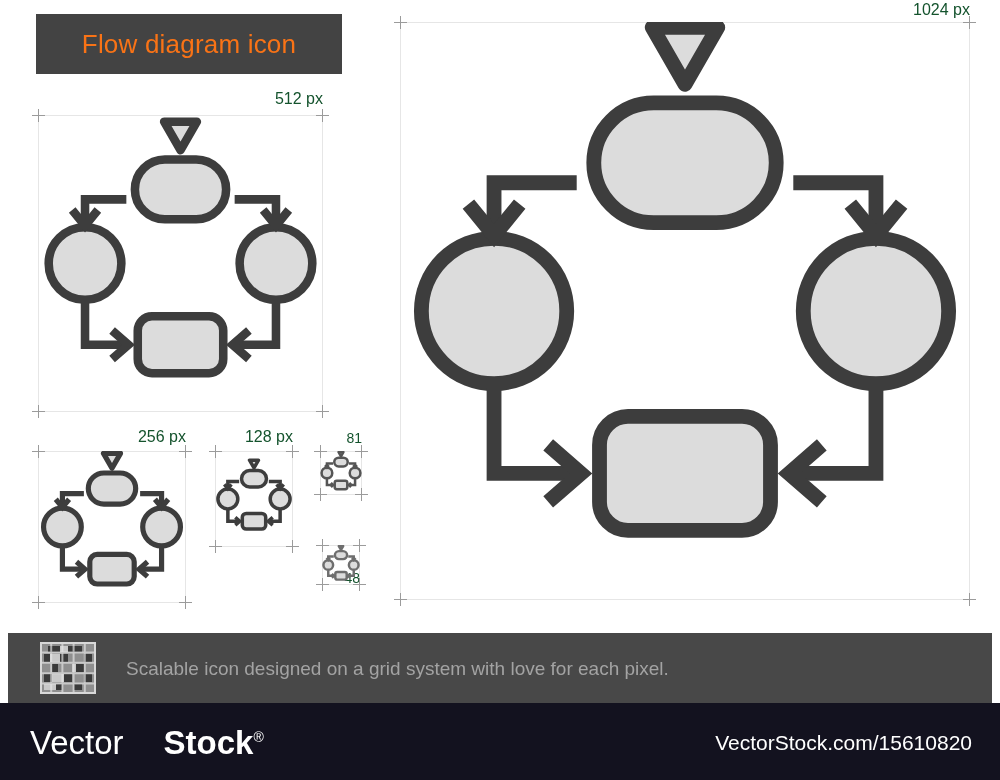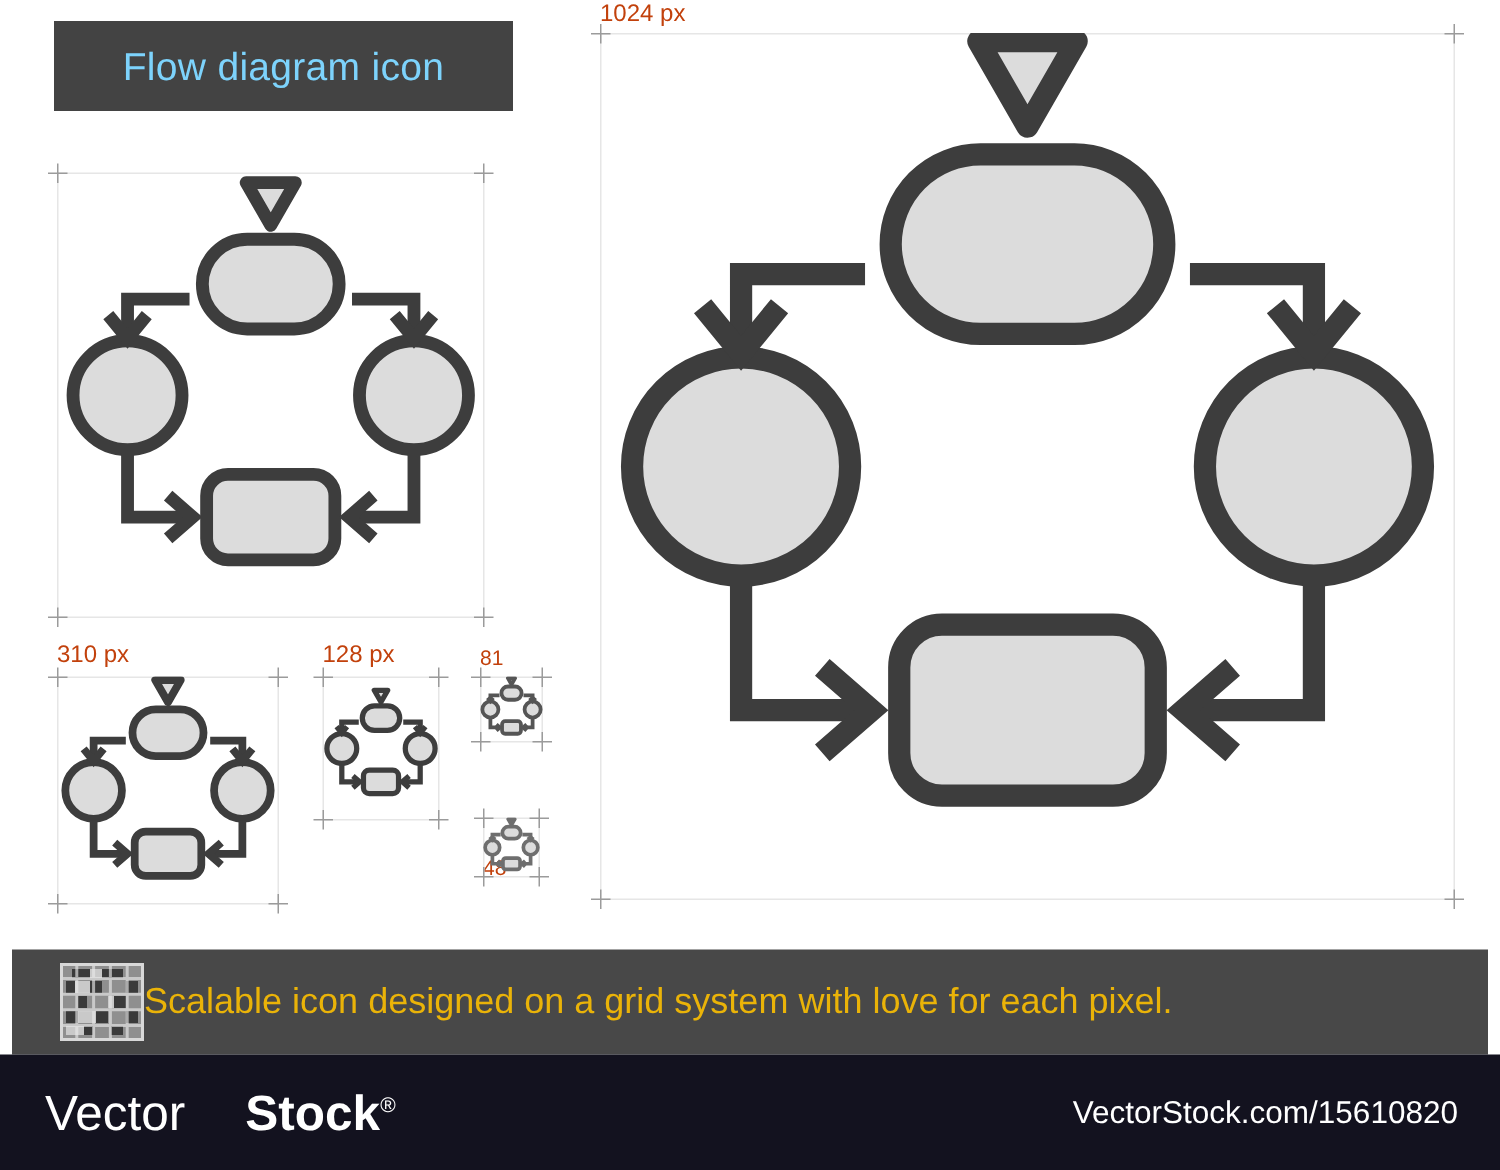--- a/index.html
+++ b/index.html
@@ -27,36 +27,36 @@
   .title-banner {
     position: absolute;
     left: 36px; top: 14px;
     width: 306px; height: 60px;
     background: #434343;
     display: flex;
     align-items: center;
     justify-content: center;
   }
   .title-banner .title-text {
-    color: #7dd3fc;
+    color: #f97316;
     font-size: 26px;
     font-weight: 400;
     letter-spacing: 0.2px;
     line-height: 1;
   }
 
   
   .specimen {
     position: absolute;
   }
   .spec-label {
     position: absolute;
     left: 0; width: 100%;
-    text-align: left;
-    color: #c2410c;
+    text-align: right;
+    color: #14532d;
     font-size: 16px;
     font-weight: 400;
     line-height: 1;
     white-space: nowrap;
   }
   .spec-label.small { font-size: 14px; }
 
   
   .frame {
     position: absolute;
@@ -112,23 +112,24 @@
     display: flex;
     align-items: center;
   }
   .caption-grid-icon {
     width: 56px; height: 52px;
     margin-left: 32px;
     flex: none;
     display: block;
   }
   .caption-text {
-    color: #eab308;
-    font-size: 24px;
+    color: #a3a3a3;
+    font-size: 19px;
     font-weight: 400;
+    margin-left: 30px;
     line-height: 1;
     white-space: nowrap;
   }
 
   
   .footer {
     position: absolute;
     left: 0; top: 703px;
     width: 1000px; height: 77px;
     background: #13121f;
@@ -216,20 +217,21 @@
         <path d="M 33,127 L 33,157 L 62,157"></path>
         <path d="M 52,147 L 63.5,157 L 52,167"></path>
 
         <path d="M 167,127 L 167,157 L 138,157"></path>
         <path d="M 148,147 L 136.5,157 L 148,167"></path>
       </g>
     </svg>
   </div>
 
   <div class="specimen" id="spec-512" style="left:38px; top:115px; width:285px; height:297px;">
+    <div class="spec-label" style="top:-24px;">512 px</div>
     <div class="frame">
       <div class="hair h" style="top:0;"></div>
       <div class="hair h" style="bottom:0;"></div>
       <div class="hair v" style="left:0;"></div>
       <div class="hair v" style="right:0;"></div>
       <div class="corner c-tl">
           <i class="hb"></i>
           <i class="vb"></i>
         </div>
       <div class="corner c-tr">
@@ -260,21 +262,21 @@
         <path d="M 158,62.5 L 167,73.5 L 176,62.5"></path>
         <path d="M 33,127 L 33,157 L 62,157"></path>
         <path d="M 52,147 L 63.5,157 L 52,167"></path>
         <path d="M 167,127 L 167,157 L 138,157"></path>
         <path d="M 148,147 L 136.5,157 L 148,167"></path>
       </g>
     </svg>
   </div>
 
   <div class="specimen" id="spec-256" style="left:38px; top:451px; width:148px; height:152px;">
-    <div class="spec-label" style="top:-22px;">310 px</div>
+    <div class="spec-label" style="top:-22px;">256 px</div>
     <div class="frame">
       <div class="hair h" style="top:0;"></div>
       <div class="hair h" style="bottom:0;"></div>
       <div class="hair v" style="left:0;"></div>
       <div class="hair v" style="right:0;"></div>
       <div class="corner c-tl">
           <i class="hb"></i>
           <i class="vb"></i>
         </div>
       <div class="corner c-tr">

